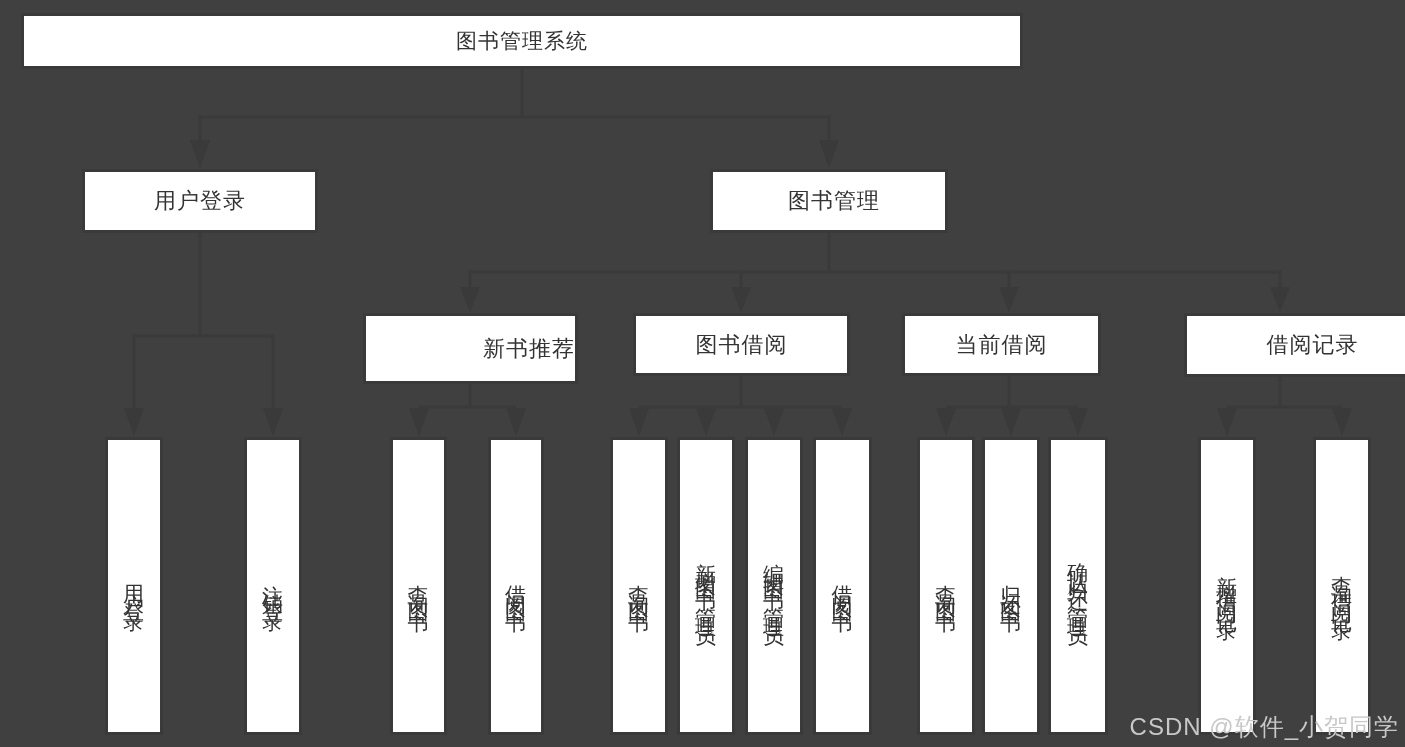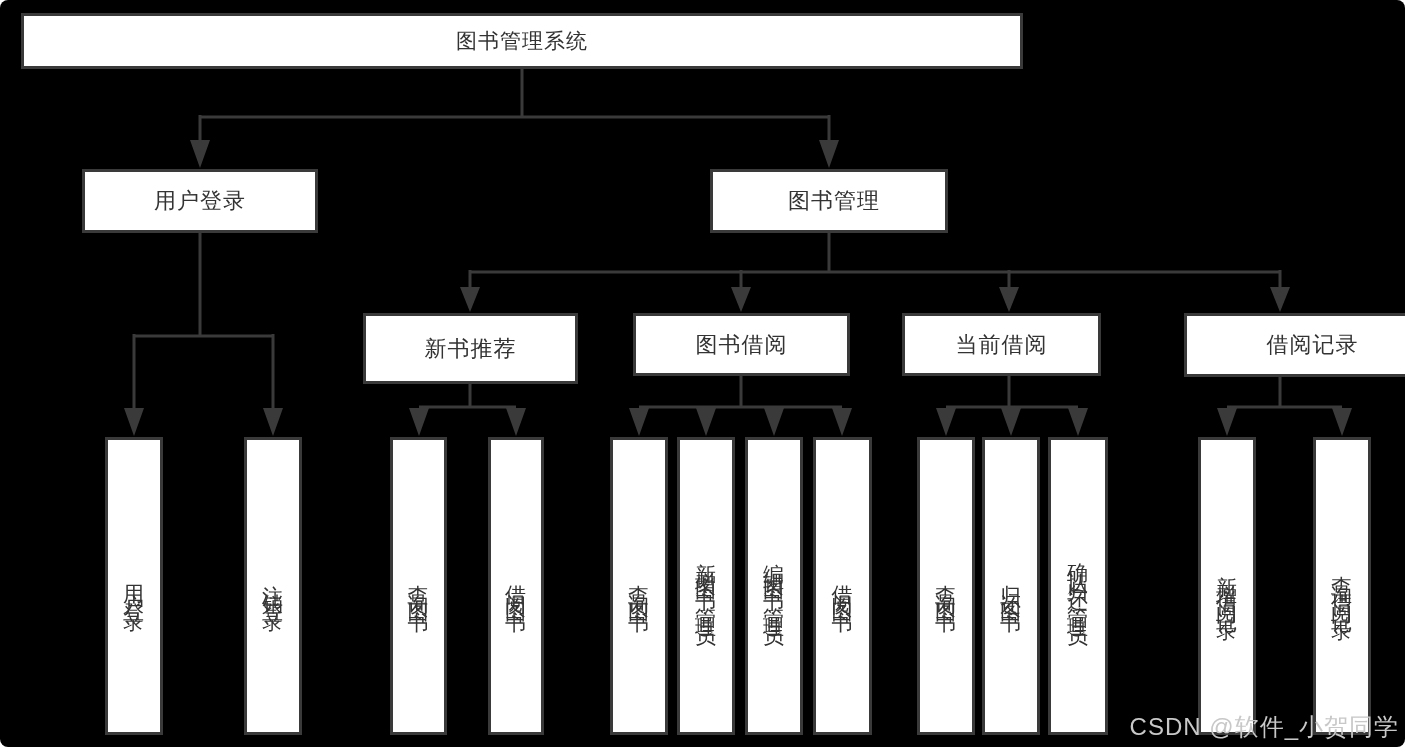--- a/index.html
+++ b/index.html
@@ -1,23 +1,22 @@
 <!DOCTYPE html>
 <html><head>
 <meta charset="utf-8">
 <style>
   html,body { margin:0; padding:0; background:#ffffff; }
   #canvas {
     position: relative;
     width: 1405px;
     height: 747px;
-    background: #000000;
+    background: #404040;
     font-family: "Liberation Sans", "DejaVu Sans", sans-serif;
     overflow: hidden;
-    border-radius: 8px;
   }
   #wires { position:absolute; left:0; top:0; width:1405px; height:747px; z-index:1; }
   .node {
     position: absolute;
     box-sizing: border-box;
     background: #ffffff;
     border: 3px solid #3a3a3a;
     color: #333333;
     display: flex;
     align-items: center;
@@ -83,21 +82,21 @@
     <span class="lbl">图书管理系统</span>
   </div>
 
   <div class="node" style="left:82px; top:169px; width:236px; height:64px;">
     <span class="lbl">用户登录</span>
   </div>
   <div class="node" style="left:710px; top:169px; width:238px; height:64px;padding-left:10px;">
     <span class="lbl">图书管理</span>
   </div>
 
-  <div class="node" style="left:363px; top:313px; width:215px; height:71px;">
+  <div class="node" style="left:363px; top:313px; width:215px; height:71px;justify-content:flex-end;">
     <span class="lbl">新书推荐</span>
   </div>
   <div class="node" style="left:633px; top:313px; width:217px; height:63px;text-align:right;">
     <span class="lbl">图书借阅</span>
   </div>
   <div class="node" style="left:902px; top:313px; width:199px; height:63px;">
     <span class="lbl">当前借阅</span>
   </div>
   <div class="node" style="left:1172px; top:313px; width:257px; height:64px;margin-left:12px;">
     <span class="lbl">借阅记录</span>

